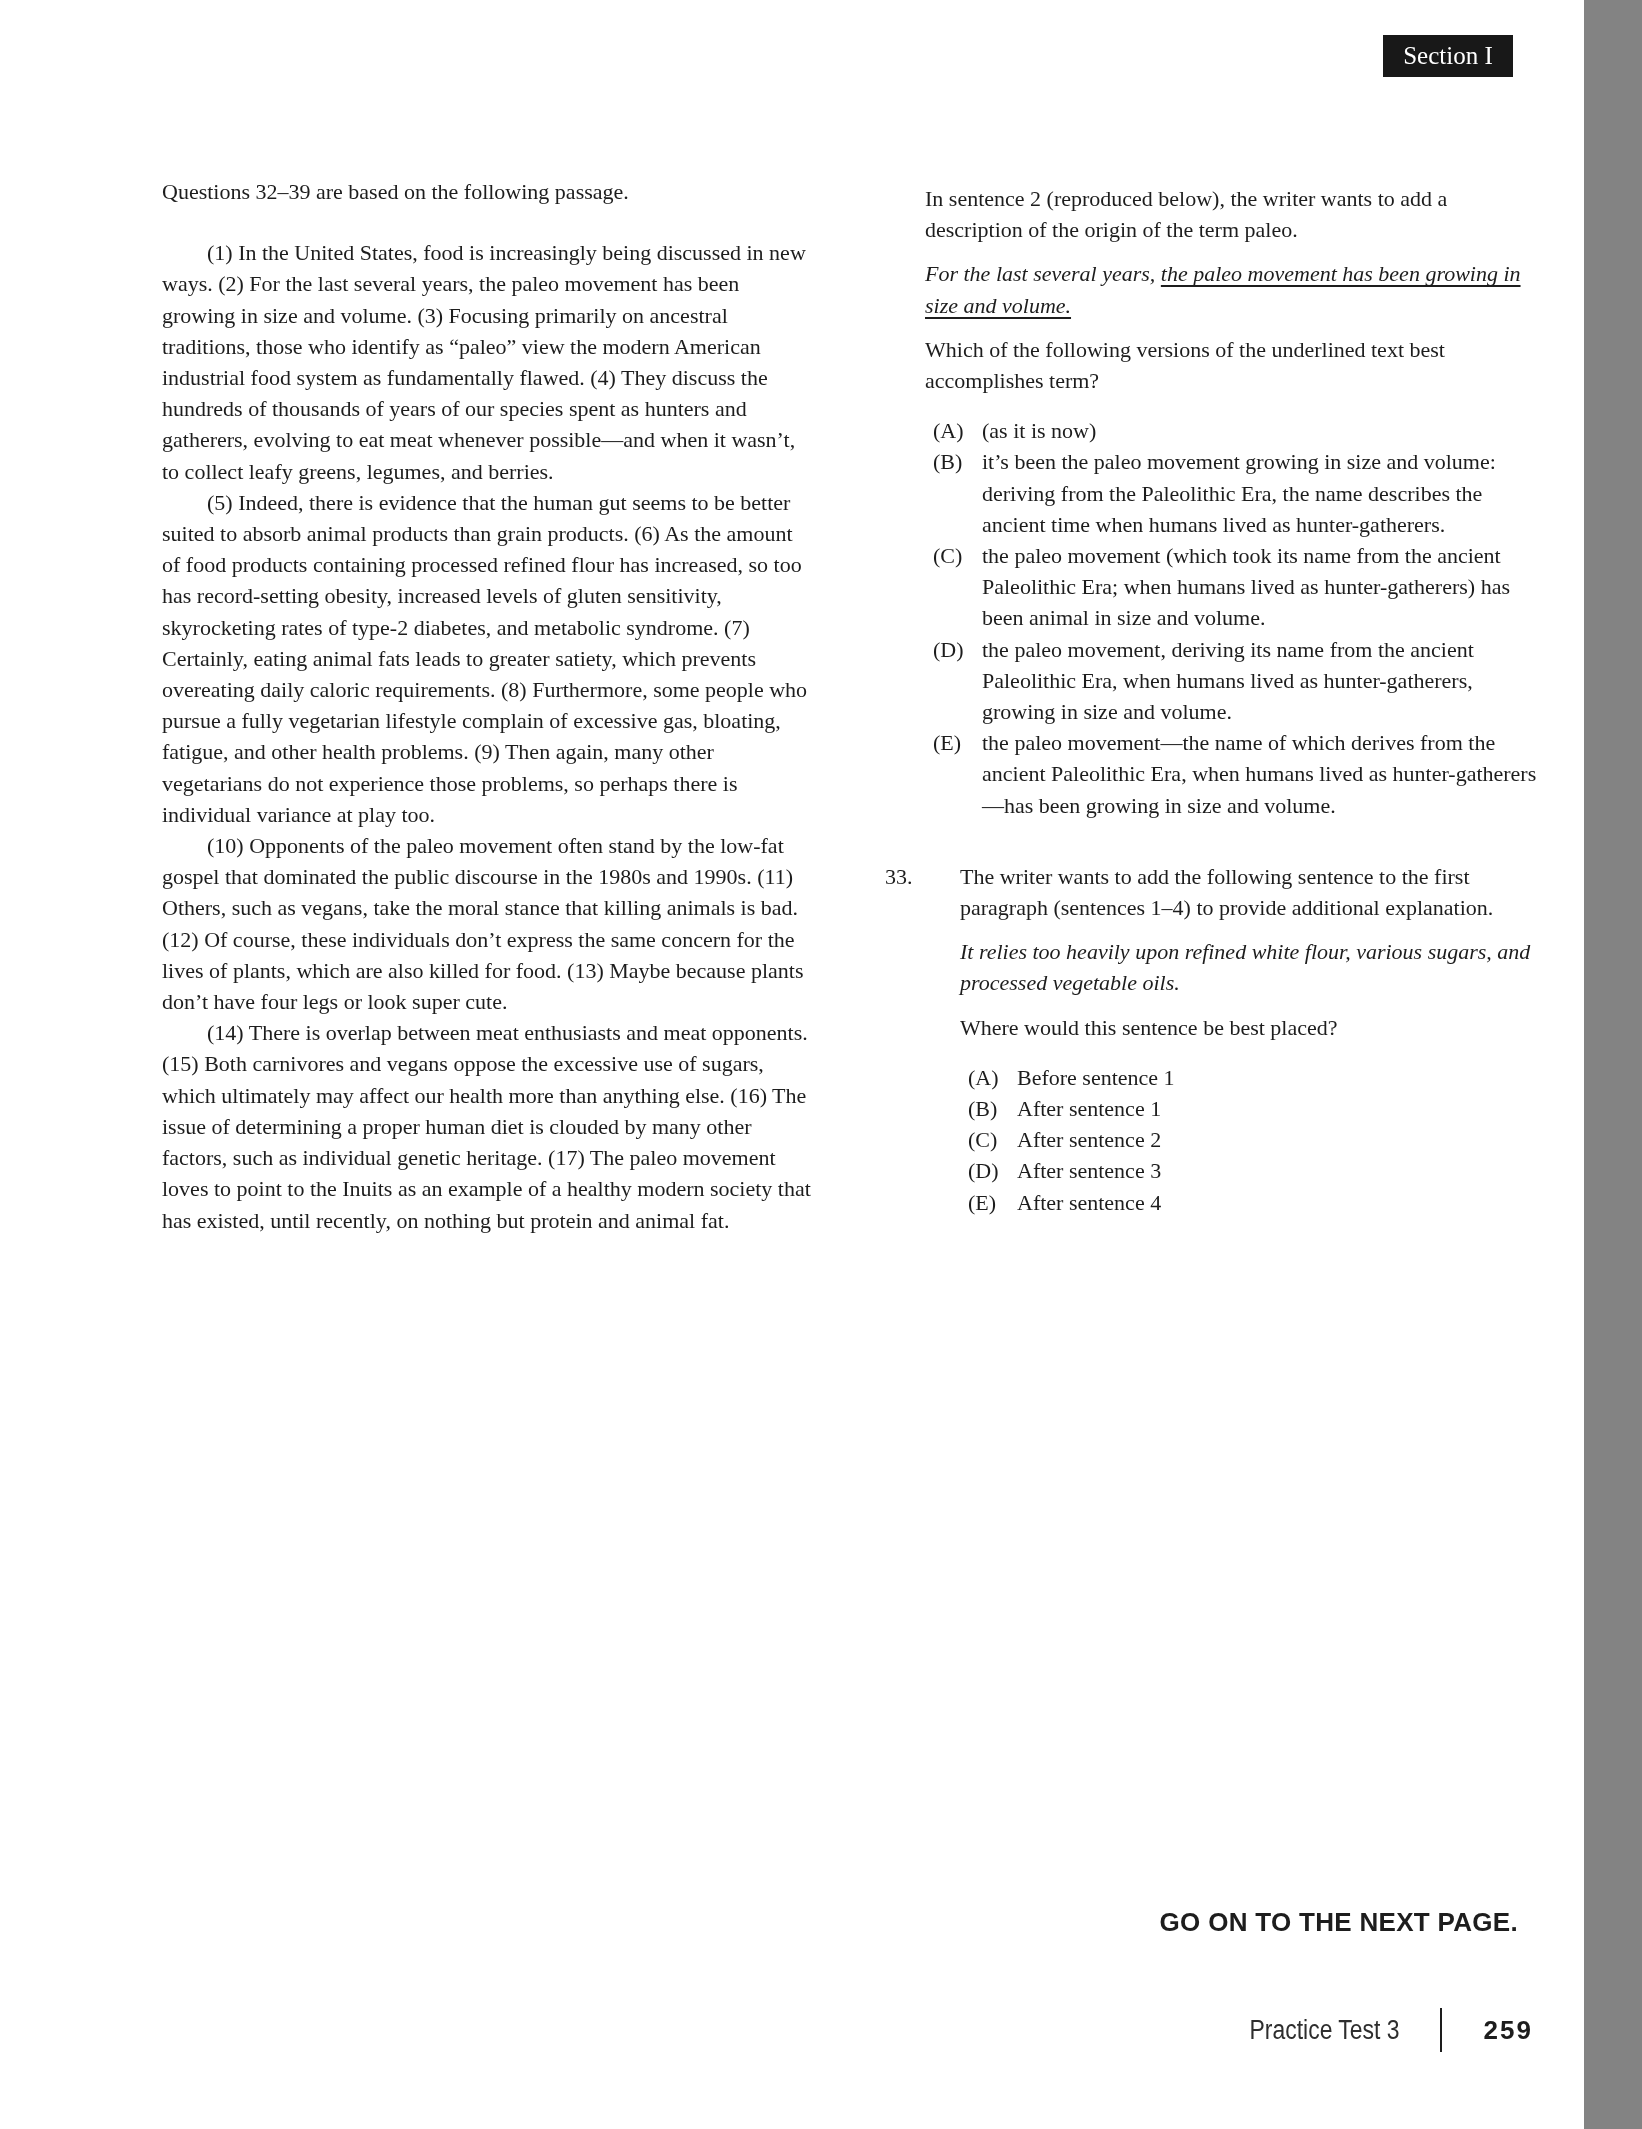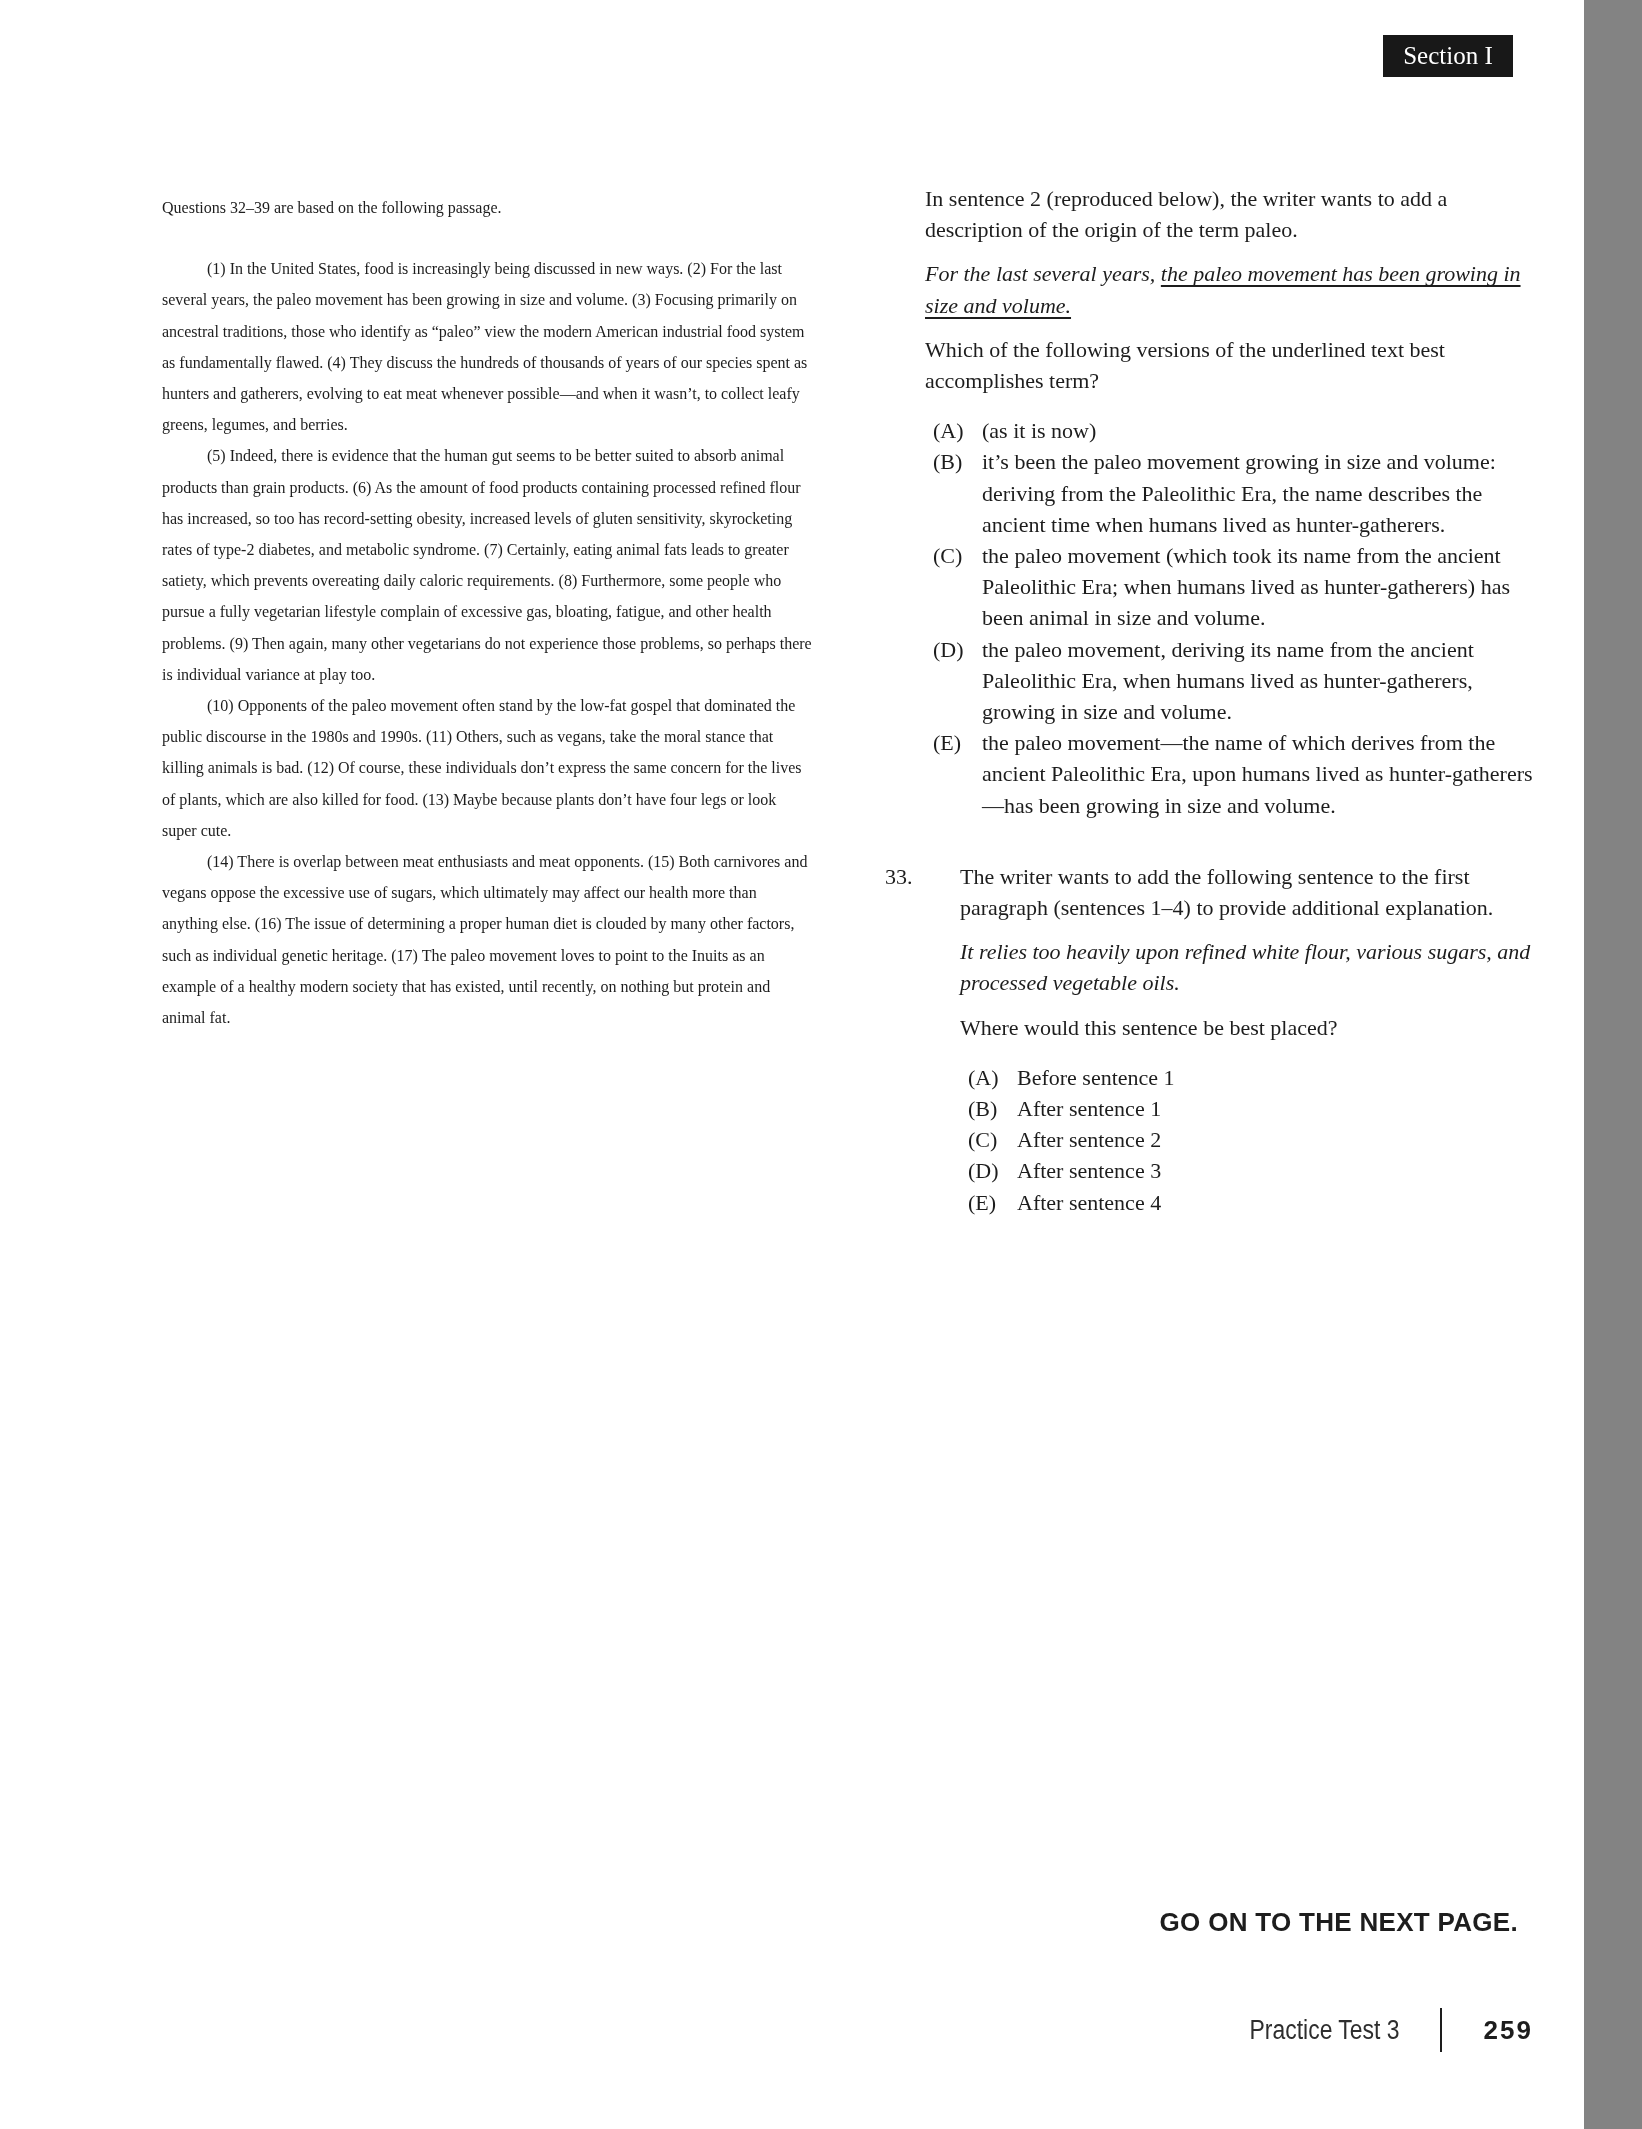--- a/index.html
+++ b/index.html
@@ -6,21 +6,21 @@
   .page{
     position:relative;width:1642px;height:2129px;background:#ffffff;overflow:hidden;
     font-family:"Liberation Serif","DejaVu Serif",serif;color:var(--text,#1d1d1d);
   }
   .gray-strip{position:absolute;left:1584px;top:0;width:58px;height:2129px;background:var(--gray,#838383);}
   .section-badge{
     position:absolute;left:1383px;top:35px;width:130px;height:42px;
     background:var(--badge,#181818);color:var(--badge-text,#ffffff);
     display:flex;align-items:center;justify-content:center;font-size:25px;
   }
-  .left-col{position:absolute;left:162px;top:192px;width:650px;font-size:16px;line-height:31.2px;}
+  .left-col{position:absolute;left:162px;top:176px;width:650px;font-size:22px;line-height:31.2px;}
   .intro{margin:0;}
   .note{margin:31px 0 0 0;font-weight:700;}
   .passage{margin-top:30px;}
   .ppar{margin:0;text-indent:45px;}
   .right-col{position:absolute;left:885px;top:183px;width:655px;font-size:22px;line-height:31.2px;}
   .question{display:flex;}
   .question + .question{margin-top:40px;}
   .qnum{width:35px;flex:none;}
   .qbody{flex:1;min-width:0;margin-left:40px;}
   .stem{margin:0;}
@@ -80,21 +80,21 @@
             <div class="option">
               <span class="letter">(C)</span>
               <span class="opt-text">the paleo movement (which took its name from the ancient Paleolithic Era; when humans lived as hunter-gatherers) has been animal in size and volume.</span>
             </div>
             <div class="option">
               <span class="letter">(D)</span>
               <span class="opt-text">the paleo movement, deriving its name from the ancient Paleolithic Era, when humans lived as hunter-gatherers, growing in size and volume.</span>
             </div>
             <div class="option">
               <span class="letter">(E)</span>
-              <span class="opt-text">the paleo movement—the name of which derives from the ancient Paleolithic Era, upon humans lived as hunter-gatherers—has been growing in size and volume.</span>
+              <span class="opt-text">the paleo movement—the name of which derives from the ancient Paleolithic Era, when humans lived as hunter-gatherers—has been growing in size and volume.</span>
             </div>
           </div>
         </div>
       </div>
       <div class="question">
         <div class="qnum">33.</div>
         <div class="qbody">
           <p class="stem">The writer wants to add the following sentence to the first paragraph (sentences 1–4) to provide additional explanation.</p>
           <p class="quote">It relies too heavily upon refined white flour, various sugars, and processed vegetable oils.</p>
           <p class="prompt">Where would this sentence be best placed?</p>

